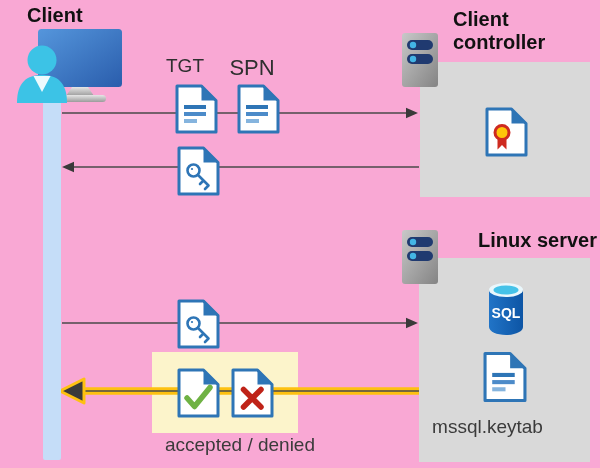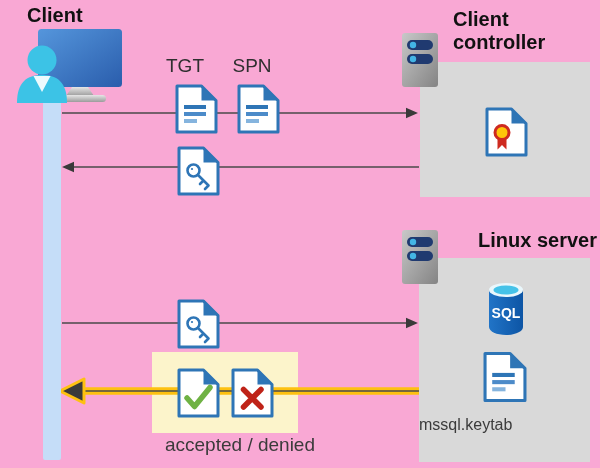--- a/index.html
+++ b/index.html
@@ -9,24 +9,24 @@
   }
   .box{position:absolute;background:var(--gray-box,#d9d9d9);}
   .dc-box{left:420px;top:62px;width:170px;height:135px;}
   .linux-box{left:419px;top:258px;width:171px;height:204px;}
   .highlight{position:absolute;left:152px;top:352px;width:146px;height:81px;background:var(--highlight-box,#fcf4cb);}
   .overlay{position:absolute;left:0;top:0;}
   .timeline{position:absolute;left:43px;top:98px;width:18px;height:362px;background:var(--timeline-blue,#c5ddf8);border-radius:2px;}
   .lbl{position:absolute;color:#2f2f2f;white-space:pre-line;}
   .client-lbl{left:27px;top:4px;font-size:20px;font-weight:bold;color:#111;}
   .tgt-lbl{left:166px;top:55px;width:46px;text-align:left;font-size:19px;}
-  .spn-lbl{left:228px;top:55px;width:48px;text-align:center;font-size:19px;}
+  .spn-lbl{left:228px;top:55px;width:48px;text-align:center;font-size:22px;}
   .dc-lbl{left:453px;top:8px;width:122px;font-size:20px;font-weight:bold;line-height:23px;color:#111;}
   .linux-lbl{left:478px;top:229px;width:140px;font-size:20px;font-weight:bold;color:#111;}
-  .keytab-lbl{left:419px;top:416px;width:137px;font-size:16px;color:#3b3b3b;}
+  .keytab-lbl{left:419px;top:416px;width:137px;text-align:center;font-size:19px;color:#3b3b3b;}
   .result-lbl{left:130px;top:434px;width:220px;text-align:center;font-size:19px;color:#3b3b3b;}
   .icon{position:absolute;}
   .aline{stroke:var(--arrow-gray,#4a4a4a);stroke-width:1.6;}
   .ahead{fill:#3a3a3a;}
   .yline{stroke:var(--accent-yellow,#fec110);stroke-width:7.5;}
   .ycore{stroke:var(--arrow-gray,#4a4a4a);stroke-width:1.6;}
   .yhead{fill:#3a3a3a;stroke:var(--accent-yellow,#fec110);stroke-width:3;stroke-linejoin:round;}
   svg text{font-family:"Liberation Sans",sans-serif;}
 </style>
 </head>

